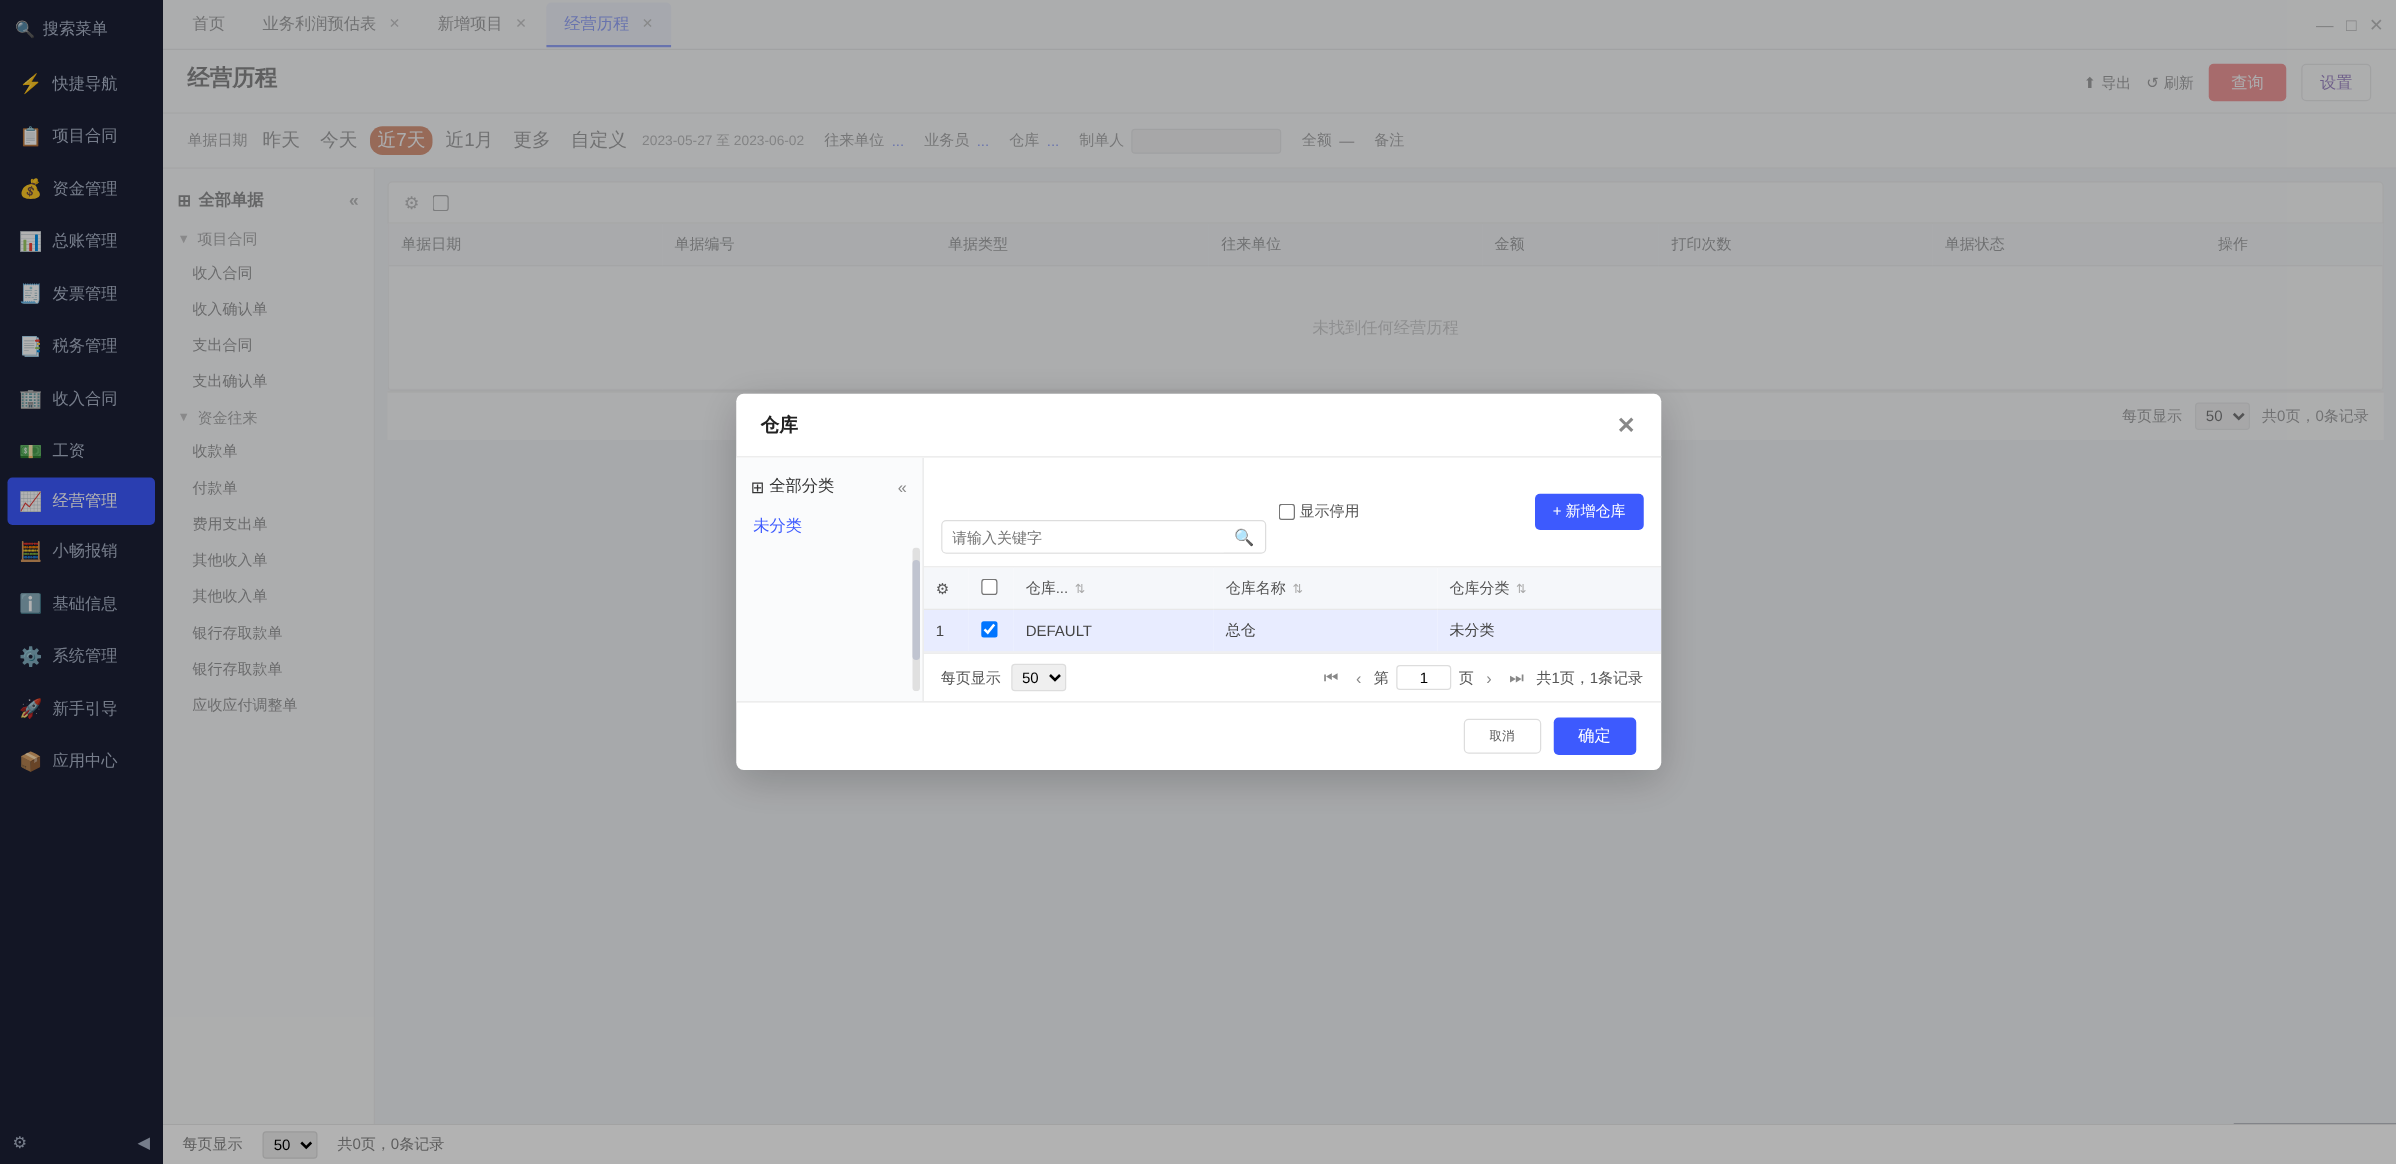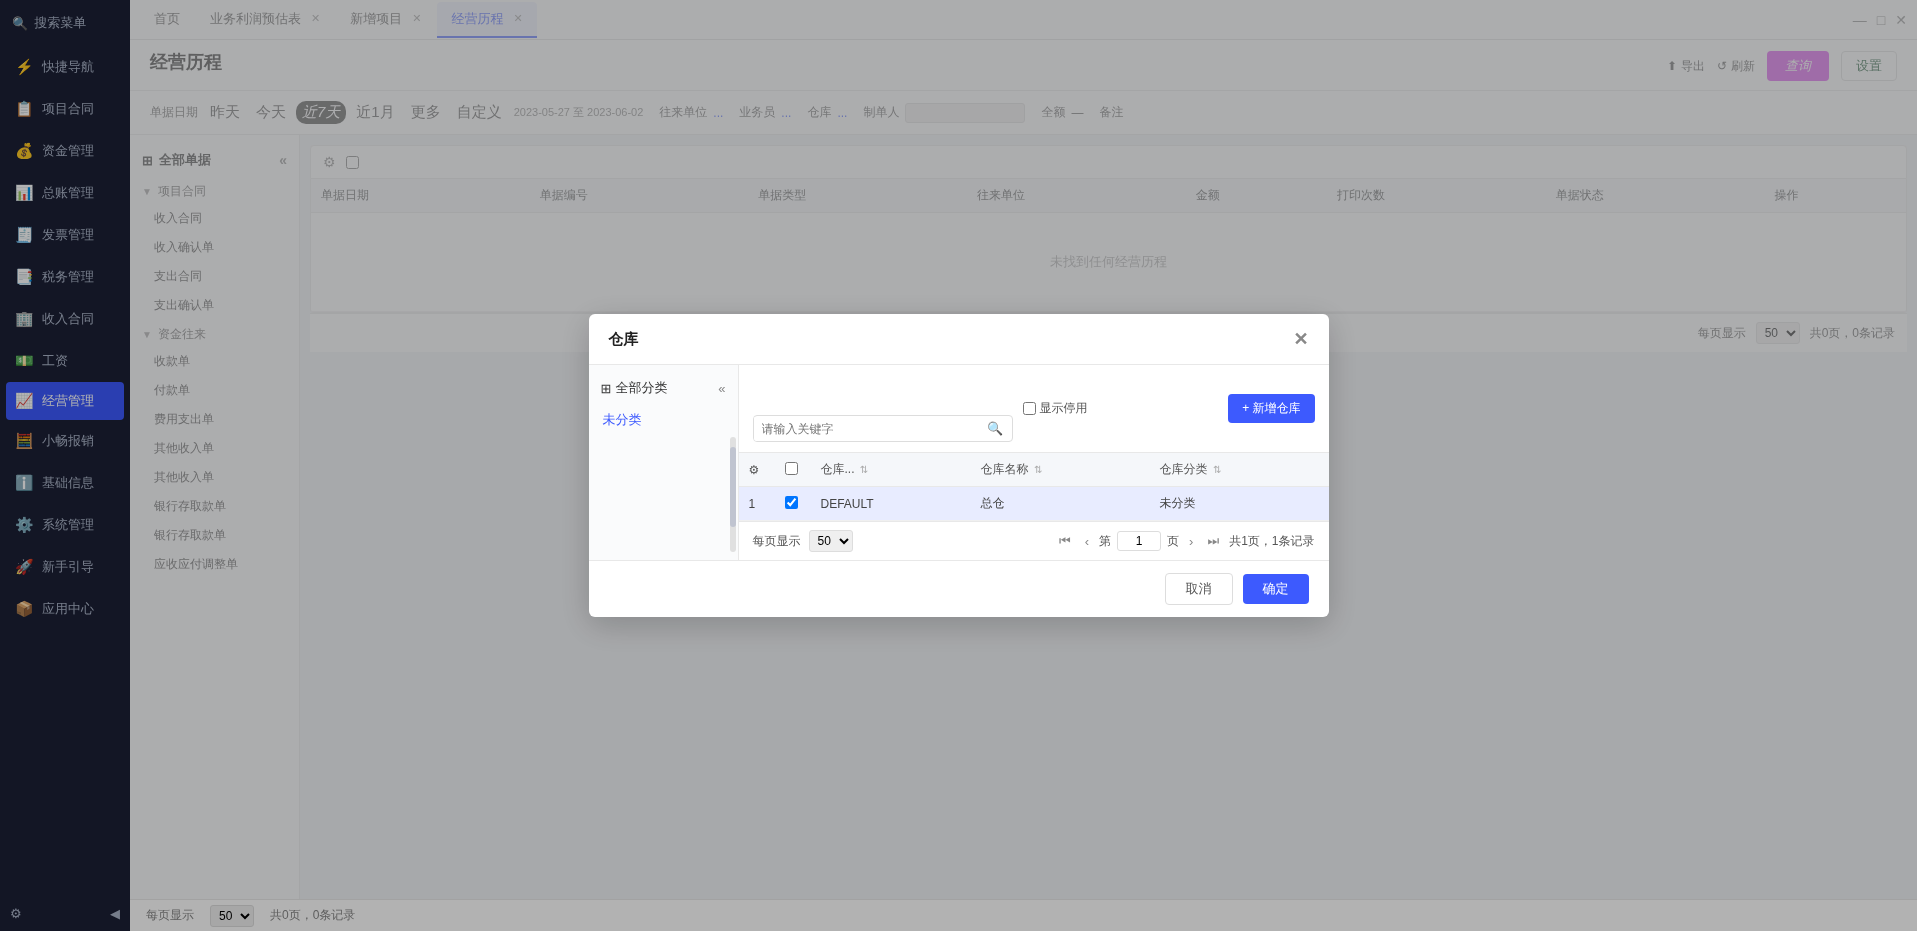--- a/index.html
+++ b/index.html
@@ -42,26 +42,26 @@
     .page-title { font-size: 18px; font-weight: 600; color: #222; margin-bottom: 8px; }
 
     
     .filter-bar {
       background: #fff; padding: 10px 20px; display: flex; align-items: center; gap: 16px; flex-wrap: wrap; border-bottom: 1px solid #e8e8e8;
     }
     .filter-item { display: flex; align-items: center; gap: 6px; font-size: 12px; color: #555; }
     .filter-label { color: #666; white-space: nowrap; }
     .filter-dates { display: flex; align-items: center; gap: 4px; }
     .date-btn { padding: 2px 6px; border-radius: 3px; cursor: pointer; font-size: 15px; color: #555; }
-    .date-btn.active { background: #404040; color: #fff; border-radius: 10px; font-style: italic; }
+    .date-btn.active { background: #c2410c; color: #fff; border-radius: 10px; }
     .date-range { font-size: 11px; color: #888; }
     .filter-select { border: 1px solid #ddd; border-radius: 3px; padding: 2px 20px 2px 6px; font-size: 12px; min-width: 120px; appearance: none; cursor: pointer; }
     .more-btn { color: #3d5afe; font-size: 12px; cursor: pointer; }
-    .btn-query { background: #d946ef; color: #fff; border: none; border-radius: 4px; padding: 6px 18px; font-size: 13px; cursor: pointer; font-style: italic; }
-    .btn-set { background: #fff; color: #14532d; border: 1px solid #ddd; border-radius: 4px; padding: 5px 14px; font-size: 13px; cursor: pointer; text-align: right; }
+    .btn-query { background: #ef4444; color: #fff; border: none; border-radius: 4px; padding: 6px 18px; font-size: 13px; cursor: pointer; }
+    .btn-set { background: #fff; color: #4c1d95; border: 1px solid #ddd; border-radius: 4px; padding: 5px 14px; font-size: 13px; cursor: pointer; text-align: right; }
     .btn-export { color: #555; font-size: 12px; cursor: pointer; display: flex; align-items: center; gap: 4px; }
     .btn-refresh { color: #555; font-size: 12px; cursor: pointer; display: flex; align-items: center; gap: 4px; }
 
     
     .content-area {
       display: flex; flex: 1; overflow: hidden; background: #f0f2f5;
     }
 
     
     .left-nav {
@@ -111,21 +111,21 @@
     .modal-table { width: 100%; border-collapse: collapse; font-size: 12px; }
     .modal-table th { background: #f5f7fa; color: #555; font-weight: 500; padding: 8px 10px; text-align: left; border-bottom: 1px solid #e8e8e8; white-space: nowrap; }
     .modal-table td { padding: 8px 10px; border-bottom: 1px solid #f0f0f0; color: #444; }
     .modal-table tr.selected td { background: #e8ecff; }
     .modal-footer-bar { display: flex; align-items: center; justify-content: space-between; padding: 8px 14px; border-top: 1px solid #e8e8e8; font-size: 12px; color: #555; }
     .pagination { display: flex; align-items: center; gap: 6px; }
     .page-input { width: 44px; text-align: center; border: 1px solid #ddd; border-radius: 3px; padding: 2px 4px; font-size: 12px; }
     .page-nav { cursor: pointer; color: #888; padding: 2px 4px; font-size: 13px; }
     .per-page-select { border: 1px solid #ddd; border-radius: 3px; padding: 2px 4px; font-size: 12px; }
     .modal-actions { display: flex; align-items: center; justify-content: flex-end; gap: 10px; padding: 12px 20px; border-top: 1px solid #e8e8e8; }
-    .btn-cancel { background: #fff; color: #555; border: 1px solid #ddd; border-radius: 4px; padding: 6px 20px; font-size: 13px; cursor: pointer; }
+    .btn-cancel { background: #fff; color: #555; border: 1px solid #ddd; border-radius: 4px; padding: 6px 20px; font-size: 10px; cursor: pointer; }
     .btn-confirm { background: #3d5afe; color: #fff; border: none; border-radius: 4px; padding: 6px 20px; font-size: 13px; cursor: pointer; }
 
     .scroll-indicator { width: 6px; background: #e0e0e0; border-radius: 3px; position: relative; }
     .scroll-thumb { width: 6px; height: 80px; background: #c0c4d0; border-radius: 3px; position: absolute; top: 10px; }
 
     .sort-icon { color: #aaa; font-size: 10px; margin-left: 2px; }
 
     .settings-icon { color: #888; cursor: pointer; font-size: 14px; }
 
     

